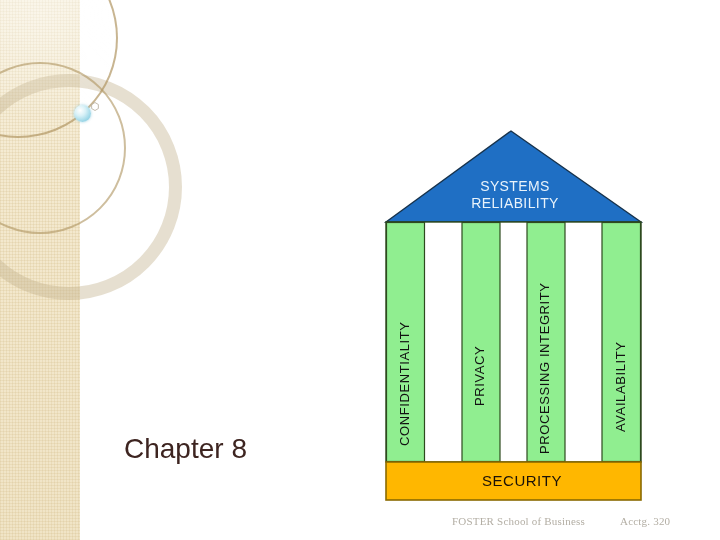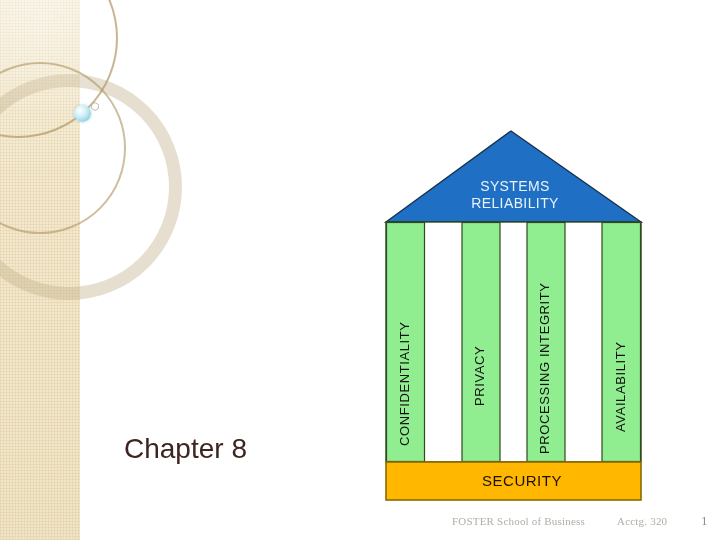--- a/index.html
+++ b/index.html
@@ -171,28 +171,28 @@
   }
 
   
   .footer {
     position: absolute;
     left: 452px;
     top: 514px;
     width: 258px;
     display: flex;
     align-items: baseline;
-    gap: 0px;
+    gap: 15px;
     font-family: "Liberation Serif", serif;
     font-size: 11px;
     color: #b3aea4;
     letter-spacing: 0.2px;
   }
   .footer-org { white-space: nowrap; }
-  .footer-course { margin-left: 32px; white-space: nowrap; }
+  .footer-course { margin-left: 20px; white-space: nowrap; }
   .footer-page {
     margin-left: 34px;
     font-family: "Liberation Serif", serif;
     font-size: 12px;
     color: #8a8781;
   }
 </style>
 </head>
 <body>
 

